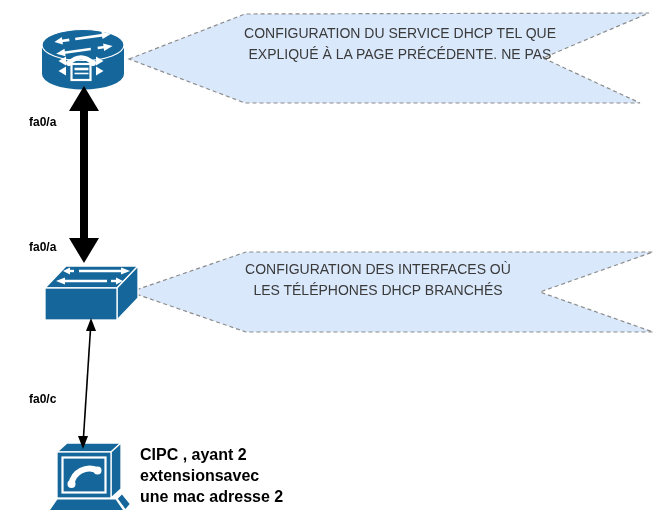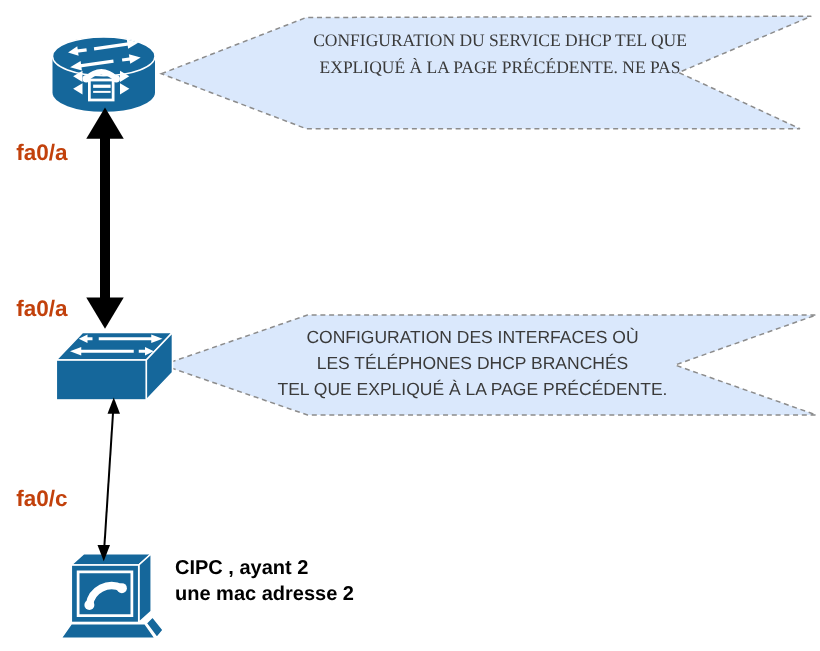--- a/index.html
+++ b/index.html
@@ -18,28 +18,29 @@
     stroke-dasharray:4 3;
   }
   .callout-text{
     position:absolute;
     text-align:center;
     font-size:14px;
     line-height:21px;
     color:#3A3A3A;
     white-space:nowrap;
   }
-  .c1{left:190px;top:23px;width:420px;font-family:Liberation Serif, serif;}
+  .c1{left:190px;top:23px;width:420px;}
   .c2{left:183px;top:259px;width:390px;}
   .port-label{
     position:absolute;
-    font-size:18px;
+    font-size:12px;
     font-weight:bold;
-    color:#c2410c;
+    color:#000000;
     line-height:14px;
+    margin-left:16px;
   }
   .l1{left:13px;top:115px;}
   .l2{left:13px;top:240px;}
   .l3{left:13px;top:392px;}
   .phone-note{
     position:absolute;
     left:140px;top:444px;
     font-size:16px;
     font-weight:bold;
     line-height:21px;
@@ -129,24 +130,24 @@
     </g>
   </svg>
 
   <div class="callout-text c1">
     <div>CONFIGURATION DU SERVICE DHCP TEL QUE</div>
     <div>EXPLIQUÉ À LA PAGE PRÉCÉDENTE. NE PAS</div>
   </div>
   <div class="callout-text c2">
     <div>CONFIGURATION DES INTERFACES OÙ</div>
     <div>LES TÉLÉPHONES DHCP BRANCHÉS</div>
-    <div>TEL QUE EXPLIQUÉ À LA PAGE PRÉCÉDENTE.</div>
   </div>
 
   <div class="port-label l1">fa0/a</div>
   <div class="port-label l2">fa0/a</div>
   <div class="port-label l3">fa0/c</div>
 
   <div class="phone-note">
     <div>CIPC , ayant 2</div>
+    <div>extensionsavec</div>
     <div>une mac adresse 2</div>
   </div>
 </div>
 
 </body></html>

